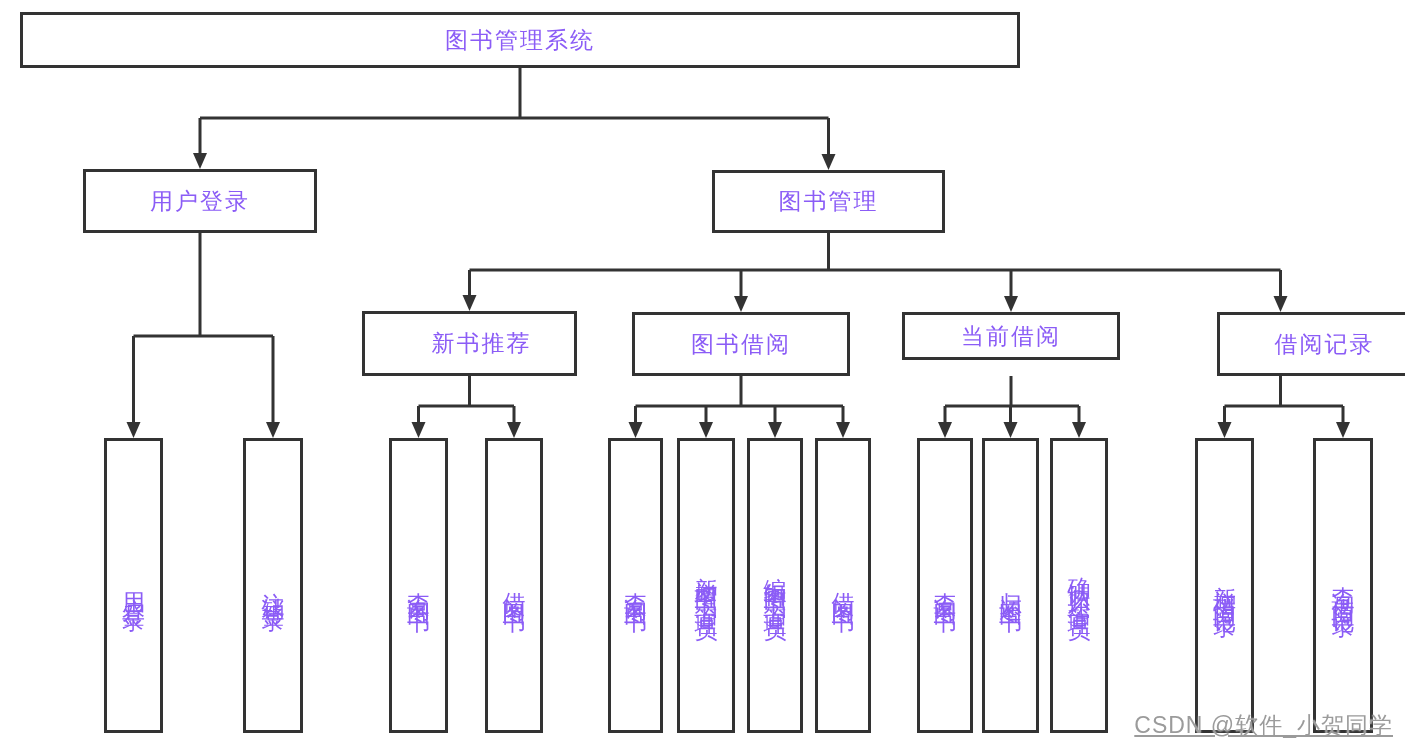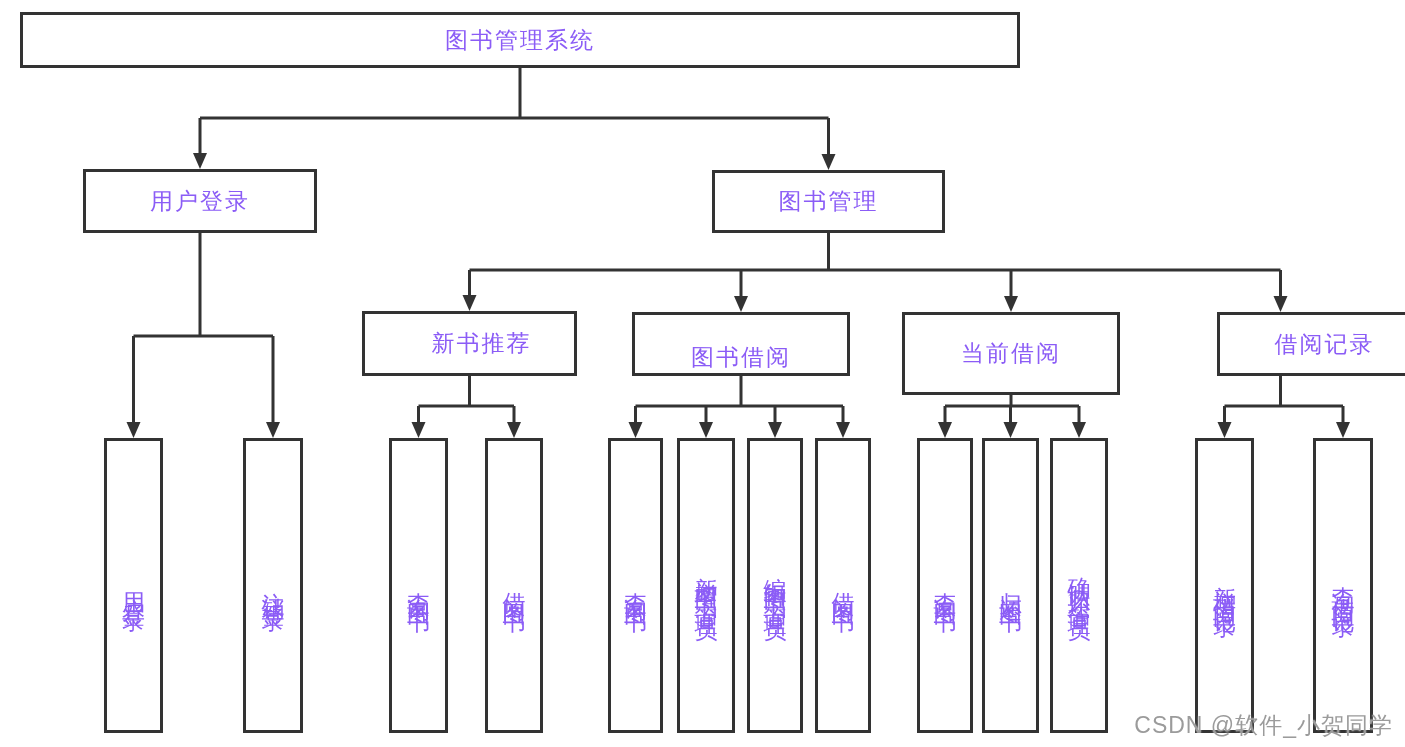--- a/index.html
+++ b/index.html
@@ -36,20 +36,21 @@
   .watermark{
     position:absolute;
     right:12px;
     bottom:6px;
     font-size:23px;
     letter-spacing:1px;
     color:#9b9b9b;
     text-shadow:0 0 2px #ffffff;
     z-index:3;
     font-family:"Liberation Sans","DejaVu Sans",sans-serif;
+    text-decoration:underline;
   }
 </style>
 </head>
 <body>
 
 <div class="canvas">
   <svg class="connectors" width="1405" height="747">
       <path d="M520 68 V118 M200 118 H828.5 M200 118 V157 M828.5 118 V158 M200 233 V336 M133.5 336 H273 M133.5 336 V426 M273 336 V426 M828.5 233 V270 M469.5 270 H1280.5 M469.5 270 V299 M741 270 V300 M1011 270 V300 M1280.5 270 V300 M469.5 376 V406 M418.5 406 H514 M418.5 406 V426 M514 406 V426 M741 376 V406 M635.5 406 H843 M635.5 406 V426 M706 406 V426 M775 406 V426 M843 406 V426 M1011 376 V406 M945 406 H1079 M945 406 V426 M1010.5 406 V426 M1079 406 V426 M1280.5 376 V406 M1224.5 406 H1343 M1224.5 406 V426 M1343 406 V426 " fill="none" stroke="#333333" stroke-width="3"></path>
       <polygon points="193,153 207,153 200,169" fill="#333333"></polygon>
       <polygon points="821.5,154 835.5,154 828.5,170" fill="#333333"></polygon>
@@ -77,24 +78,24 @@
     </div>
     <div class="node" style="left: 83px; top: 169px; width: 234px; height: 64px;">
       <span>用户登录</span>
     </div>
     <div class="node" style="left: 712px; top: 170px; width: 233px; height: 63px; font-family: Liberation Mono, monospace;">
       <span>图书管理</span>
     </div>
     <div class="node" style="left: 362px; top: 311px; width: 215px; height: 65px; padding-left: 24px;">
       <span>新书推荐</span>
     </div>
-    <div class="node" style="left: 632px; top: 312px; width: 218px; height: 64px; align-items: flex-end;">
+    <div class="node" style="left: 632px; top: 312px; width: 218px; height: 64px;">
       <span>图书借阅</span>
     </div>
-    <div class="node" style="left: 902px; top: 312px; width: 218px; height: 83px;">
+    <div class="node" style="left: 902px; top: 312px; width: 218px; height: 48px;">
       <span>当前借阅</span>
     </div>
     <div class="node" style="left: 1173px; top: 312px; width: 215px; height: 64px; margin-left: 44px;">
       <span>借阅记录</span>
     </div>
     <div class="node vertical" style="left: 104px; top: 438px; width: 59px; height: 295px;">
       <span>用户登录</span>
     </div>
     <div class="node vertical" style="left: 243px; top: 438px; width: 60px; height: 295px;">
       <span>注销登录</span>

